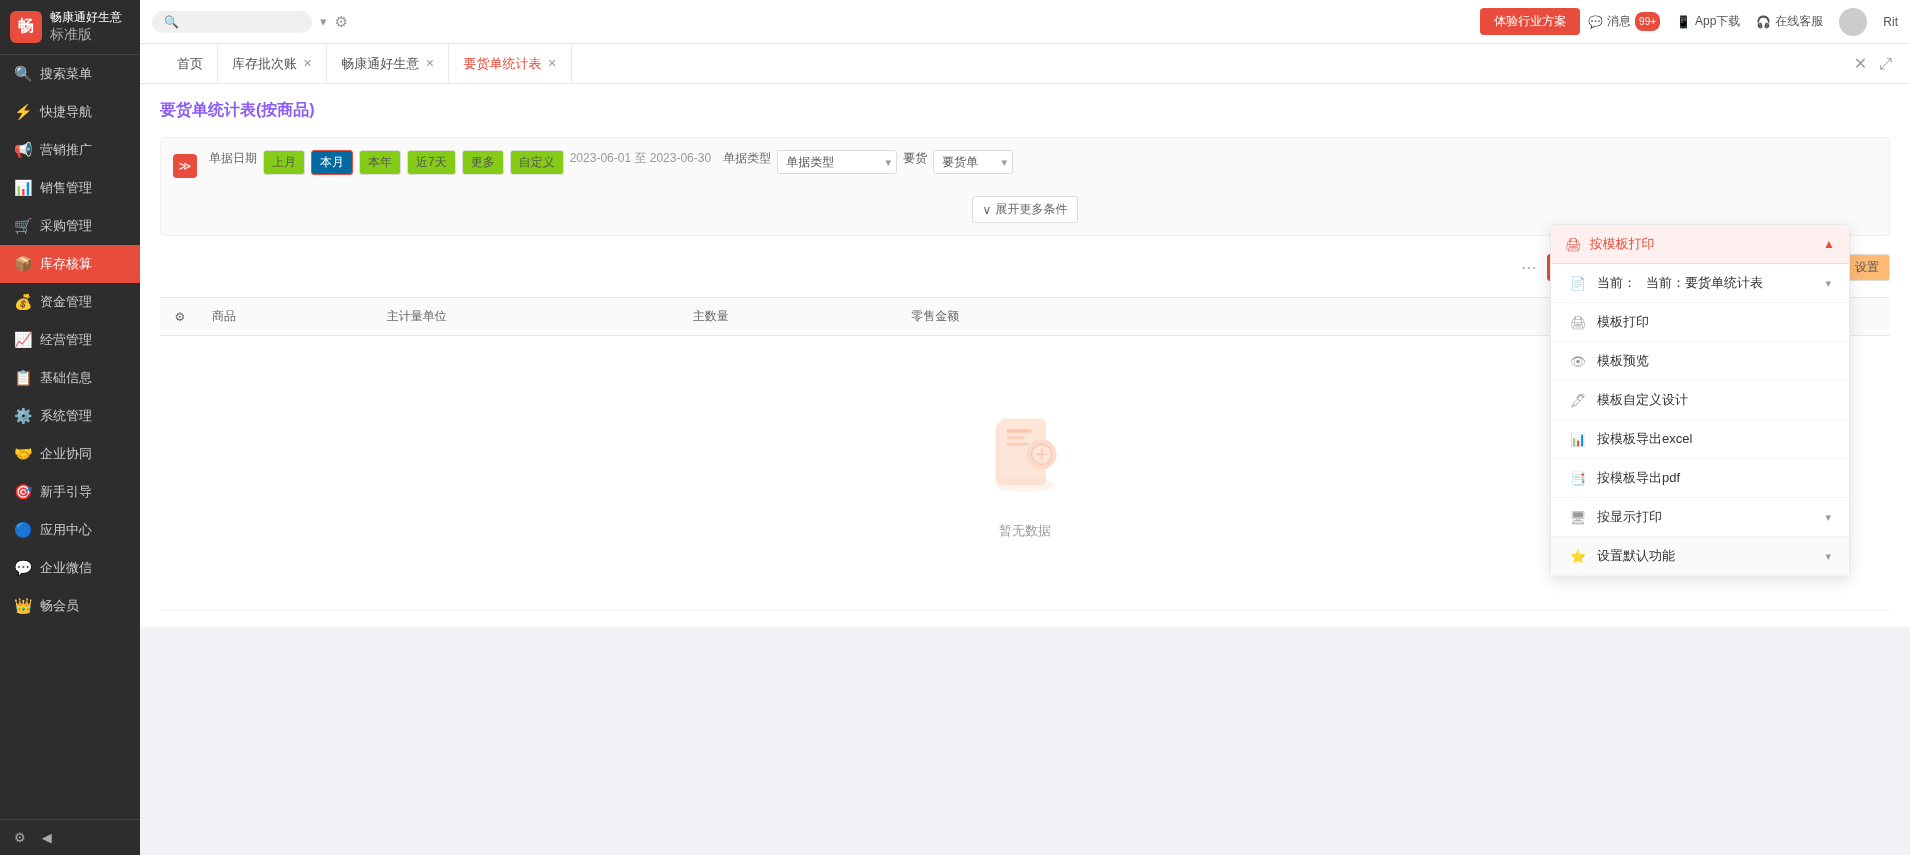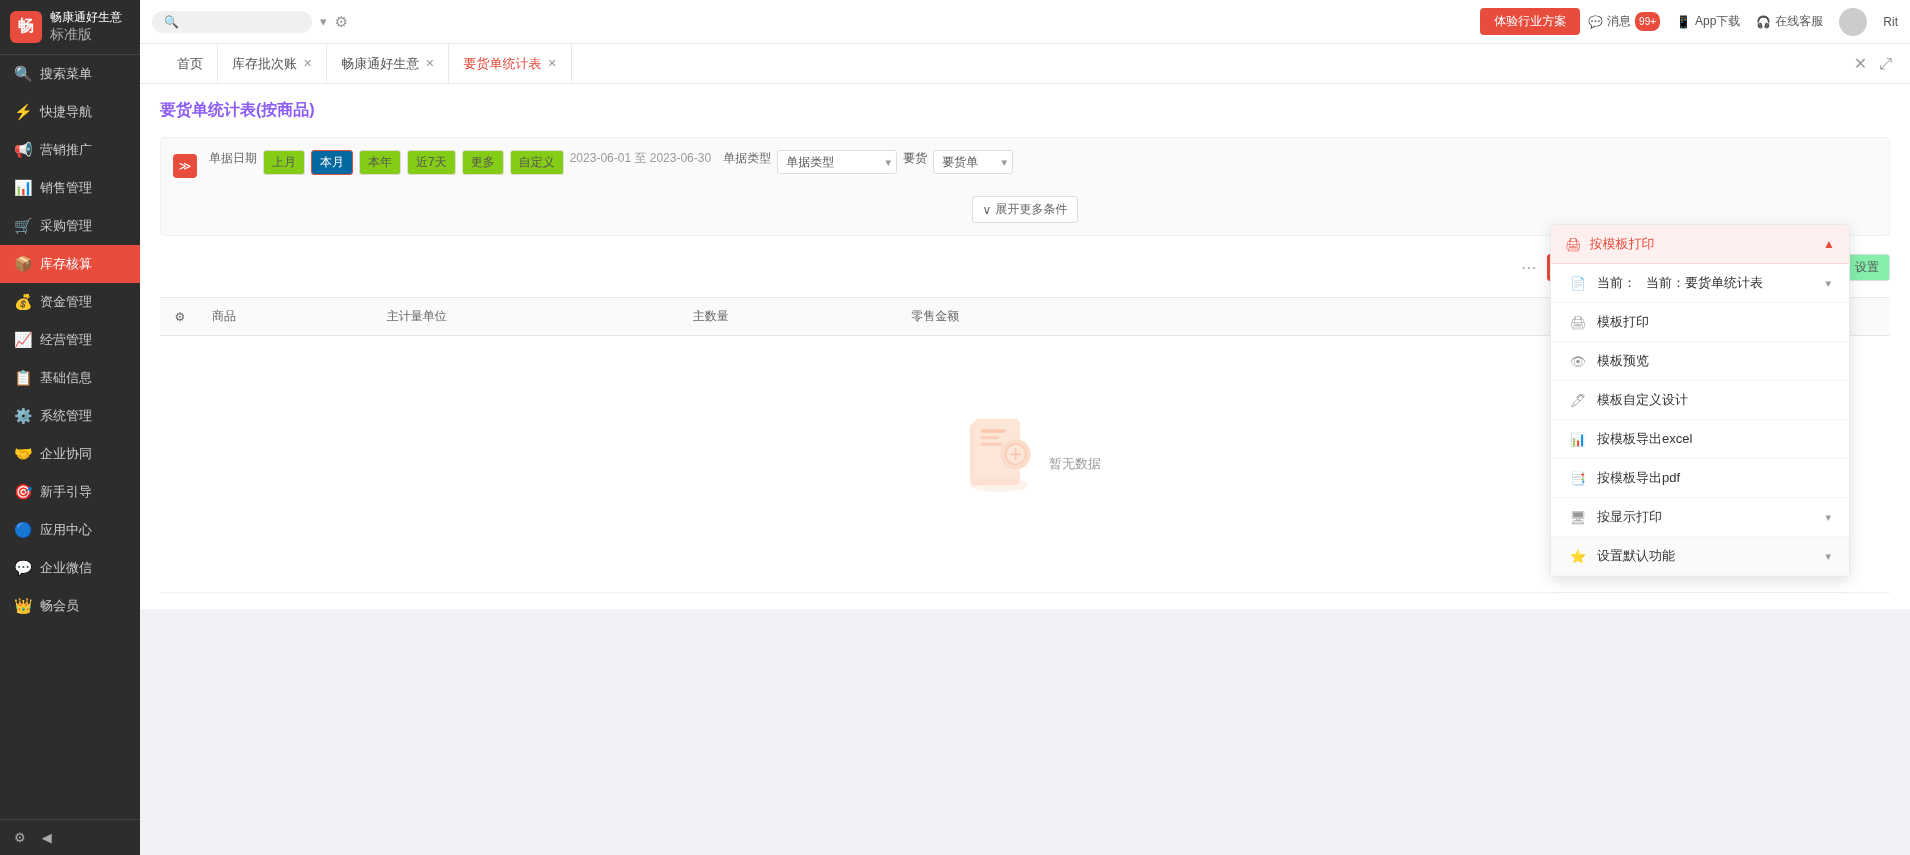--- a/index.html
+++ b/index.html
@@ -184,42 +184,42 @@
       display: flex; align-items: center; justify-content: flex-end;
       gap: 10px; padding: 8px 0;
     }
     .action-btn {
       display: flex; align-items: center; gap: 4px;
       font-size: 12px; color: #555; cursor: pointer;
       padding: 4px 10px; border: 1px solid #ddd; border-radius: 3px;
       background: #fff;
     }
     .action-btn.primary { background: #e74c3c; color: #fff; border-color: #e74c3c; }
-    .action-btn.settings { background: #86efac; color: #555; }
+    .action-btn.settings { background: #fdba74; color: #555; }
     .action-dots { color: #999; cursor: pointer; font-size: 16px; }
 
     
     .data-table {
       width: 100%; border-collapse: collapse; margin-top: 8px;
     }
     .data-table th {
       background: #fafafa; padding: 10px 12px;
       text-align: left; font-size: 12px; color: #666;
       border-bottom: 1px solid #e8e8e8; border-top: 1px solid #e8e8e8;
       font-weight: normal;
     }
     .data-table th:first-child { width: 40px; text-align: center; }
     .data-table td {
       padding: 10px 12px; font-size: 12px; color: #333;
       border-bottom: 1px solid #f0f0f0;
     }
 
     
     .empty-state {
-      display: flex; flex-direction: row; align-items: center;
+      display: flex; flex-direction: column; align-items: center;
       justify-content: center; padding: 60px 0; color: #999;
     }
     .empty-icon {
       width: 100px; height: 100px; margin-bottom: 16px;
       opacity: 0.6;
     }
 
     
     .dropdown-menu {
       position: absolute;

